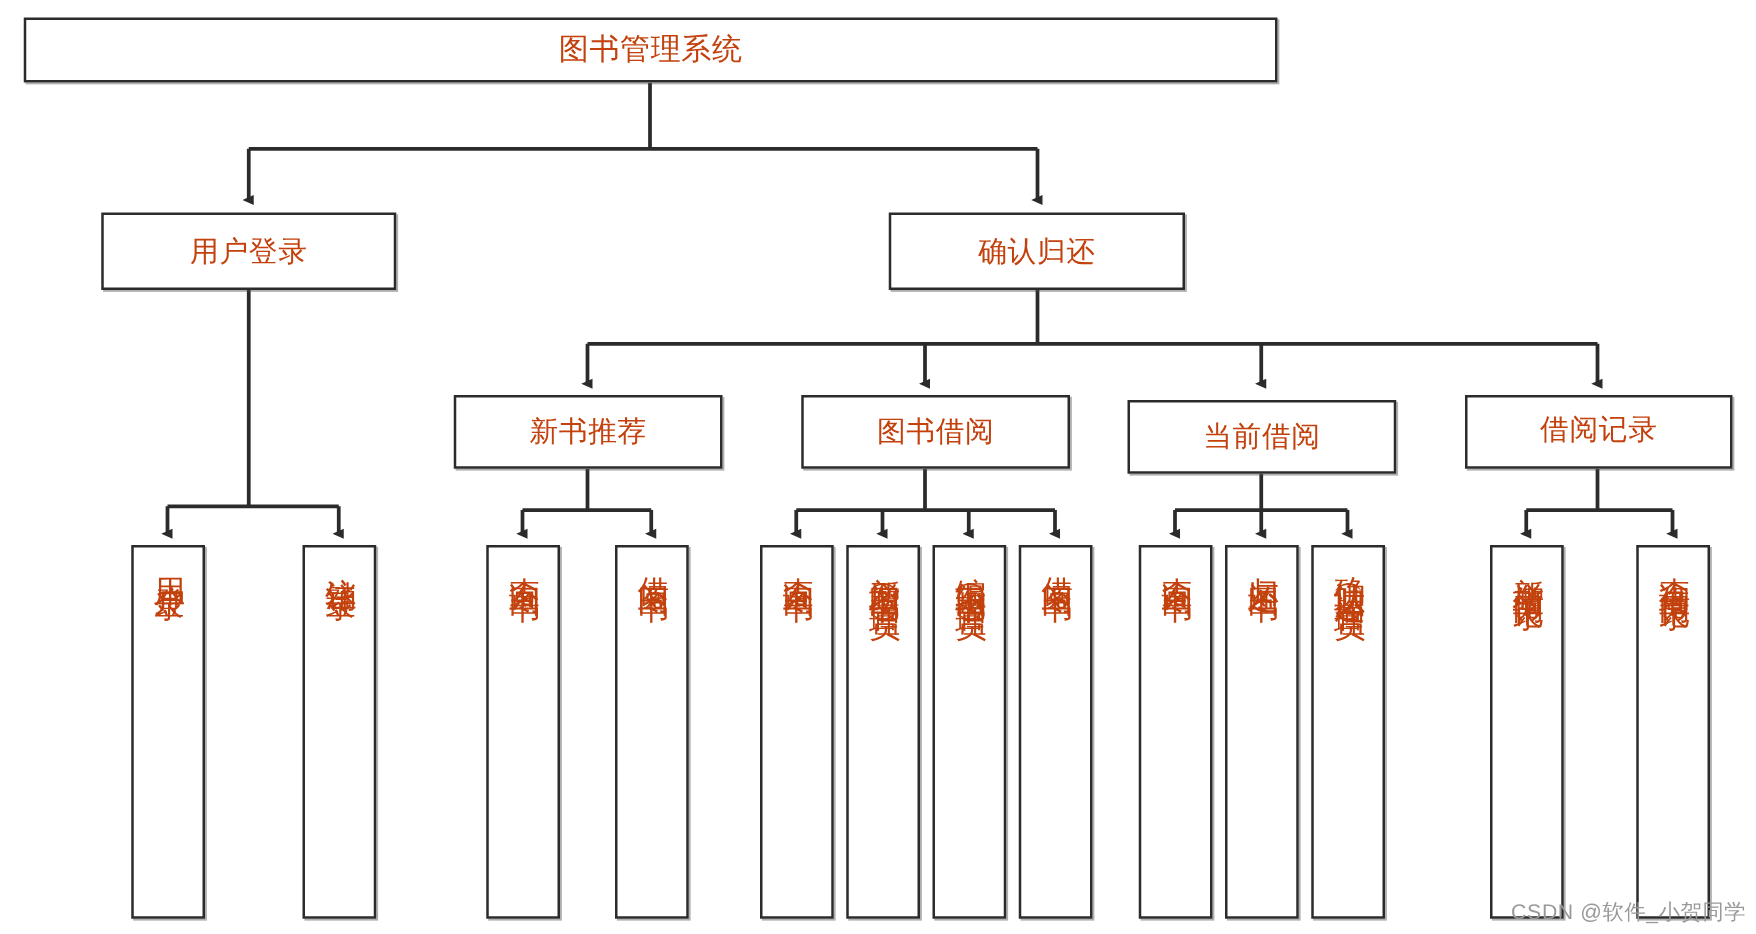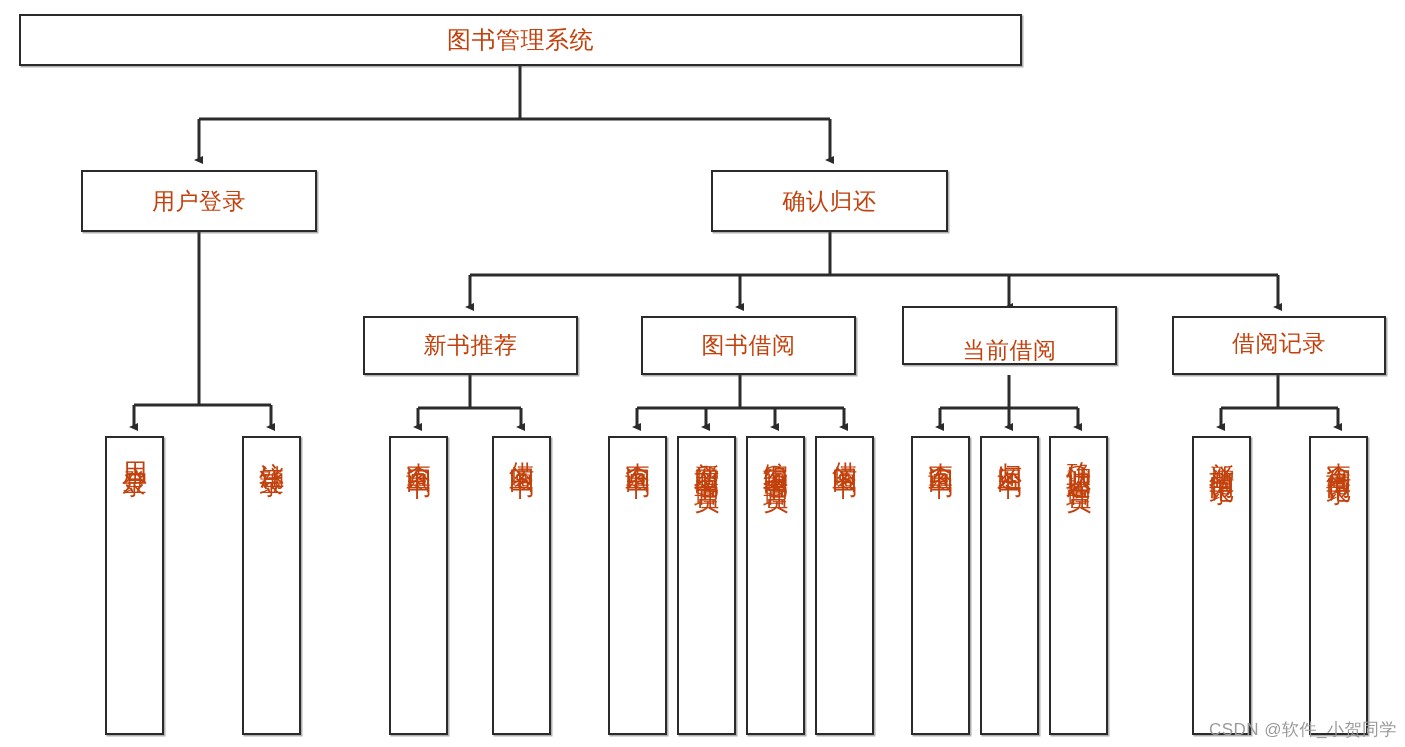--- a/index.html
+++ b/index.html
@@ -141,21 +141,21 @@
   <div class="node h" style="left:711px; top:170px; width:237px; height:62px;">
     <span class="label">确认归还</span>
   </div>
 
   <div class="node h" style="left:363px; top:316px; width:215px; height:59px;">
     <span class="label">新书推荐</span>
   </div>
   <div class="node h" style="left:641px; top:316px; width:215px; height:59px;">
     <span class="label">图书借阅</span>
   </div>
-  <div class="node h" style="left:902px; top:306px; width:215px; height:59px;align-items:flex-end;">
+  <div class="node h" style="left:902px; top:320px; width:215px; height:59px;">
     <span class="label">当前借阅</span>
   </div>
   <div class="node h" style="left:1172px; top:316px; width:214px; height:59px;font-family:Liberation Mono, monospace;">
     <span class="label">借阅记录</span>
   </div>
 
   <div class="node v" style="left:105px; top:436px; width:59px; height:299px;">
     <span class="label">用户登录</span>
   </div>
   <div class="node v" style="left:242px; top:436px; width:59px; height:299px;">

